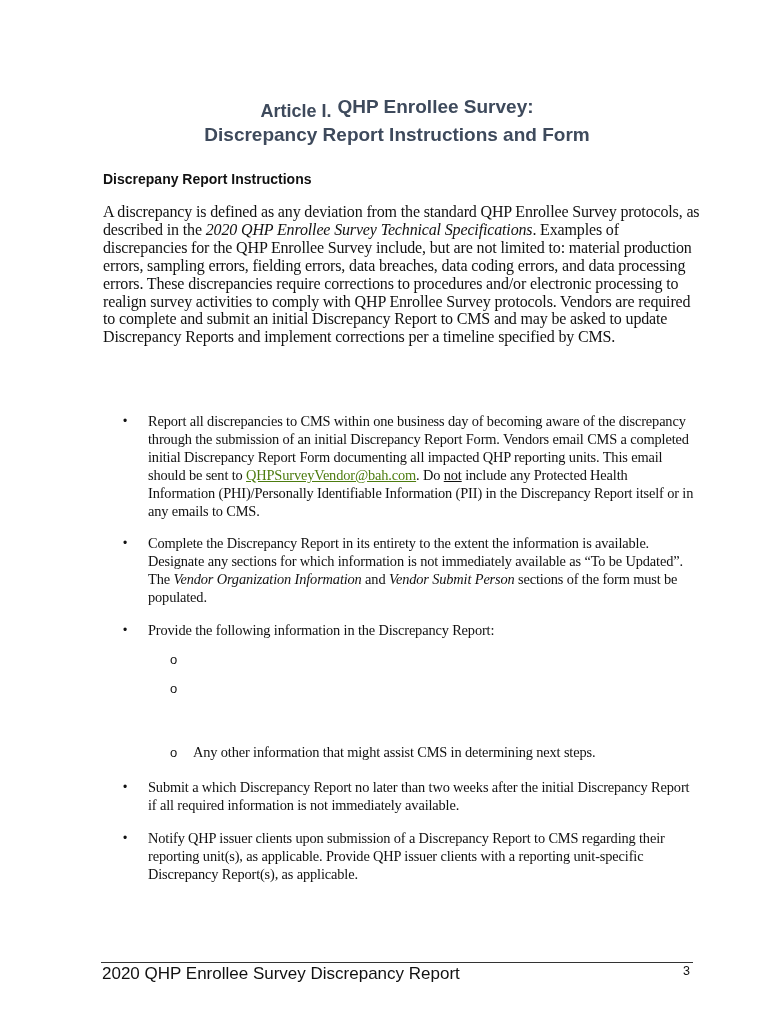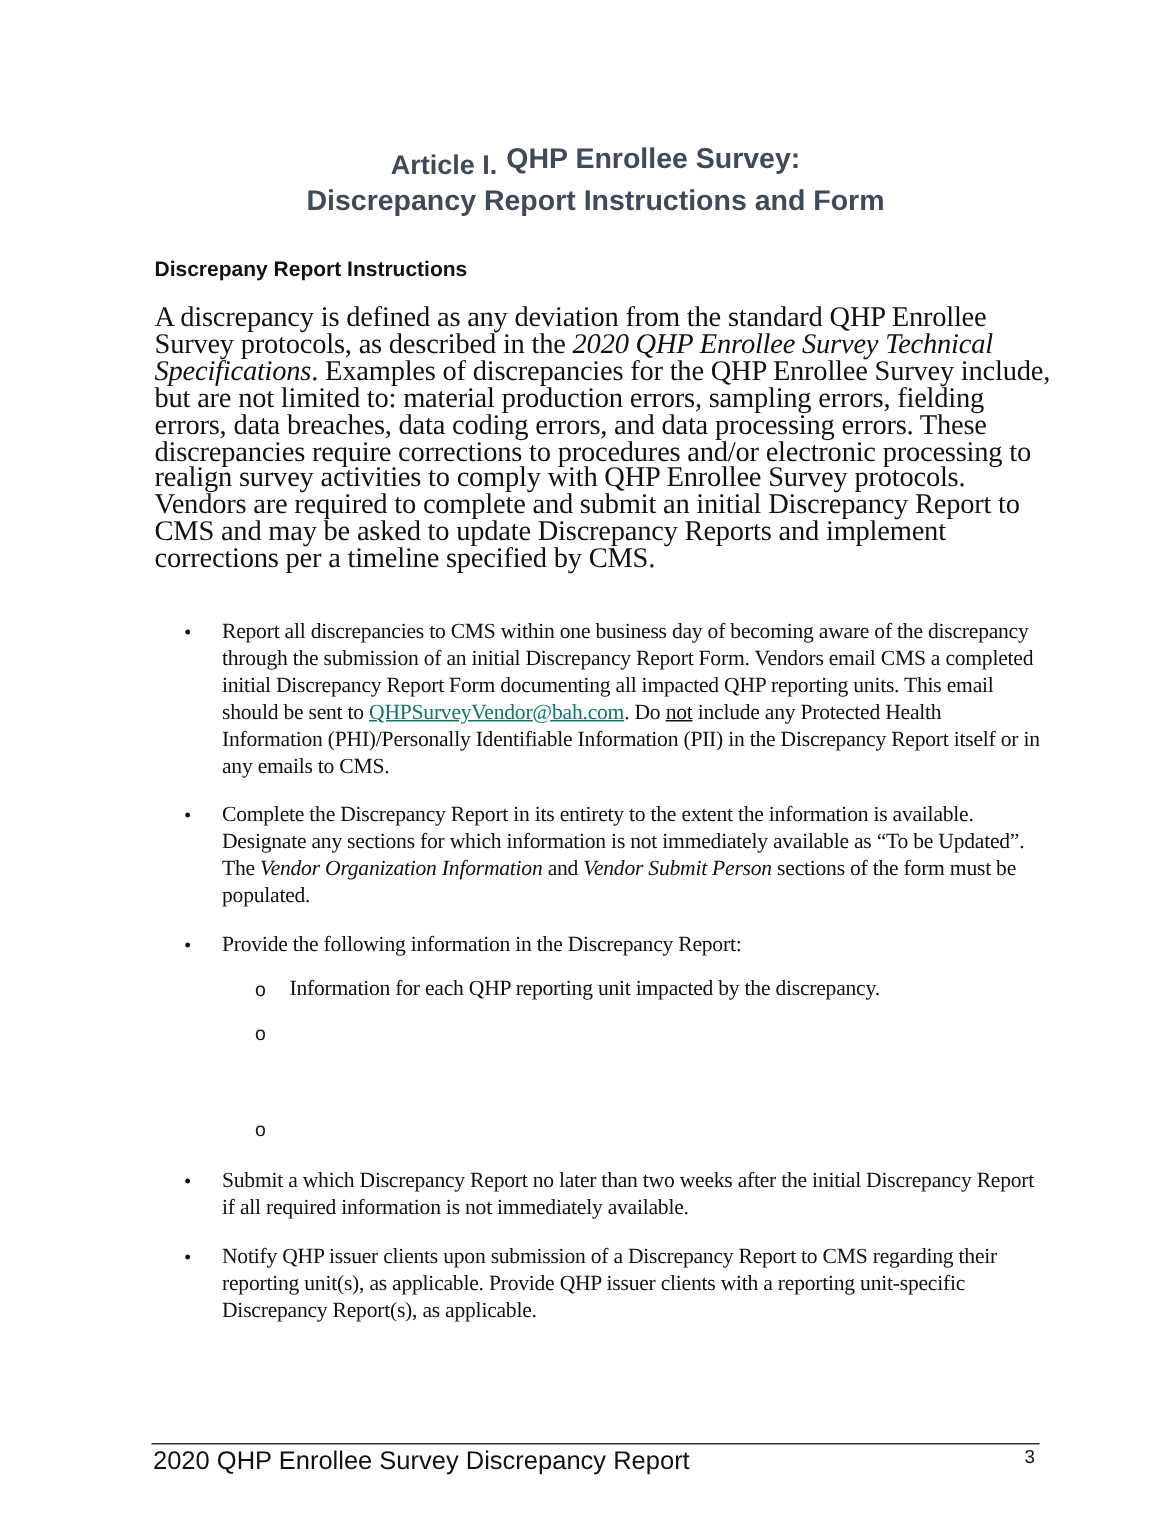--- a/index.html
+++ b/index.html
@@ -13,21 +13,21 @@
   .title1 { top: 96px; }
   .title1 .art { font-size: 18px; position: relative; top: 4px; margin-right: 6px; }
   .title2 { top: 124px; }
   .h2 {
     position: absolute; left: 91px; top: 171px;
     font-family: "Liberation Sans", sans-serif; font-weight: bold;
     font-size: 14px; color: #111;
   }
   .body-text {
     position: absolute; left: 91px; width: 600px;
-    font-family: "Liberation Serif", serif; font-size: 19px;
+    font-family: "Liberation Serif", serif; font-size: 16px;
     line-height: 17.9px; color: #111;
     letter-spacing: -0.15px;
   }
   .p1 { top: 203px; }
   .p2 { top: 361px; }
   .bullet {
     position: absolute; left: 136px; width: 548px;
     font-family: "Liberation Serif", serif; font-size: 14.4px;
     line-height: 17.9px; color: #111; letter-spacing: -0.15px;
   }
@@ -45,21 +45,21 @@
     font-family: "Liberation Serif", serif; font-size: 14.4px;
     line-height: 19.5px; color: #111; letter-spacing: -0.15px;
   }
   .odot {
     position: absolute; left: -23px; top: 0;
     font-family: "Liberation Sans", sans-serif; font-size: 13px;
   }
   .s1 { top: 650px; }
   .s2 { top: 679px; }
   .s3 { top: 743px; }
-  a.link { color: #0f766e; text-decoration: underline; }
+  a.link { color: #4d7c0f; text-decoration: underline; }
   .u { text-decoration: underline; }
   .footer-line {
     position: absolute; left: 89px; top: 962px; width: 592px; height: 0;
     border-top: 1.5px solid #333;
   }
   .footer-left {
     position: absolute; left: 90px; top: 964px;
     font-family: "Liberation Sans", sans-serif; font-size: 17px; color: #111;
   }
   .footer-right {
@@ -94,27 +94,27 @@
     <span>Complete the Discrepancy Report in its entirety to the extent the information is available. Designate any sections for which information is not immediately available as “To be Updated”. The </span><i>Vendor Organization Information</i><span> and </span><i>Vendor Submit Person</i><span> sections of the form must be populated.</span>
   </div>
 
   <div class="bullet b3">
     <span class="dot">•</span>
     <span>Provide the following information in the Discrepancy Report:</span>
   </div>
 
   <div class="sub s1">
     <span class="odot">o</span>
-    <span>Information for each QHP reporting unit impacted by the discrepancy.</span>
   </div>
   <div class="sub s2">
     <span class="odot">o</span>
   </div>
   <div class="sub s3">
     <span class="odot">o</span>
+    <span>Any other information that might assist CMS in determining next steps.</span>
   </div>
 
   <div class="bullet b4">
     <span class="dot">•</span>
     <span>Submit a which Discrepancy Report no later than two weeks after the initial Discrepancy Report if all required information is not immediately available.</span>
   </div>
 
   <div class="bullet b5">
     <span class="dot">•</span>
     <span>Notify QHP issuer clients upon submission of a Discrepancy Report to CMS regarding their reporting unit(s), as applicable. Provide QHP issuer clients with a reporting unit-specific Discrepancy Report(s), as applicable.</span>

